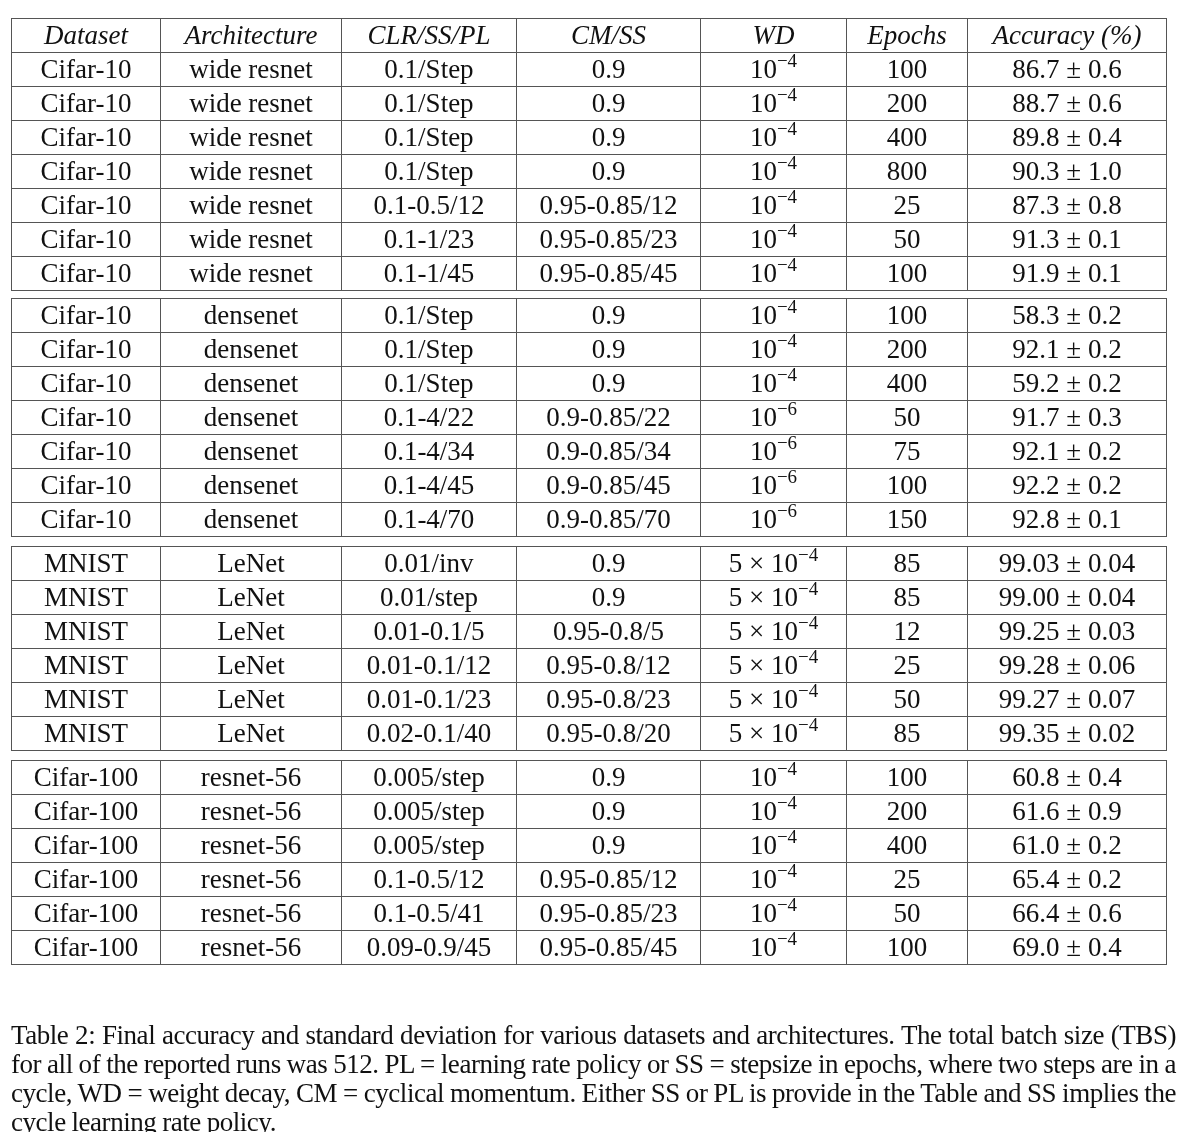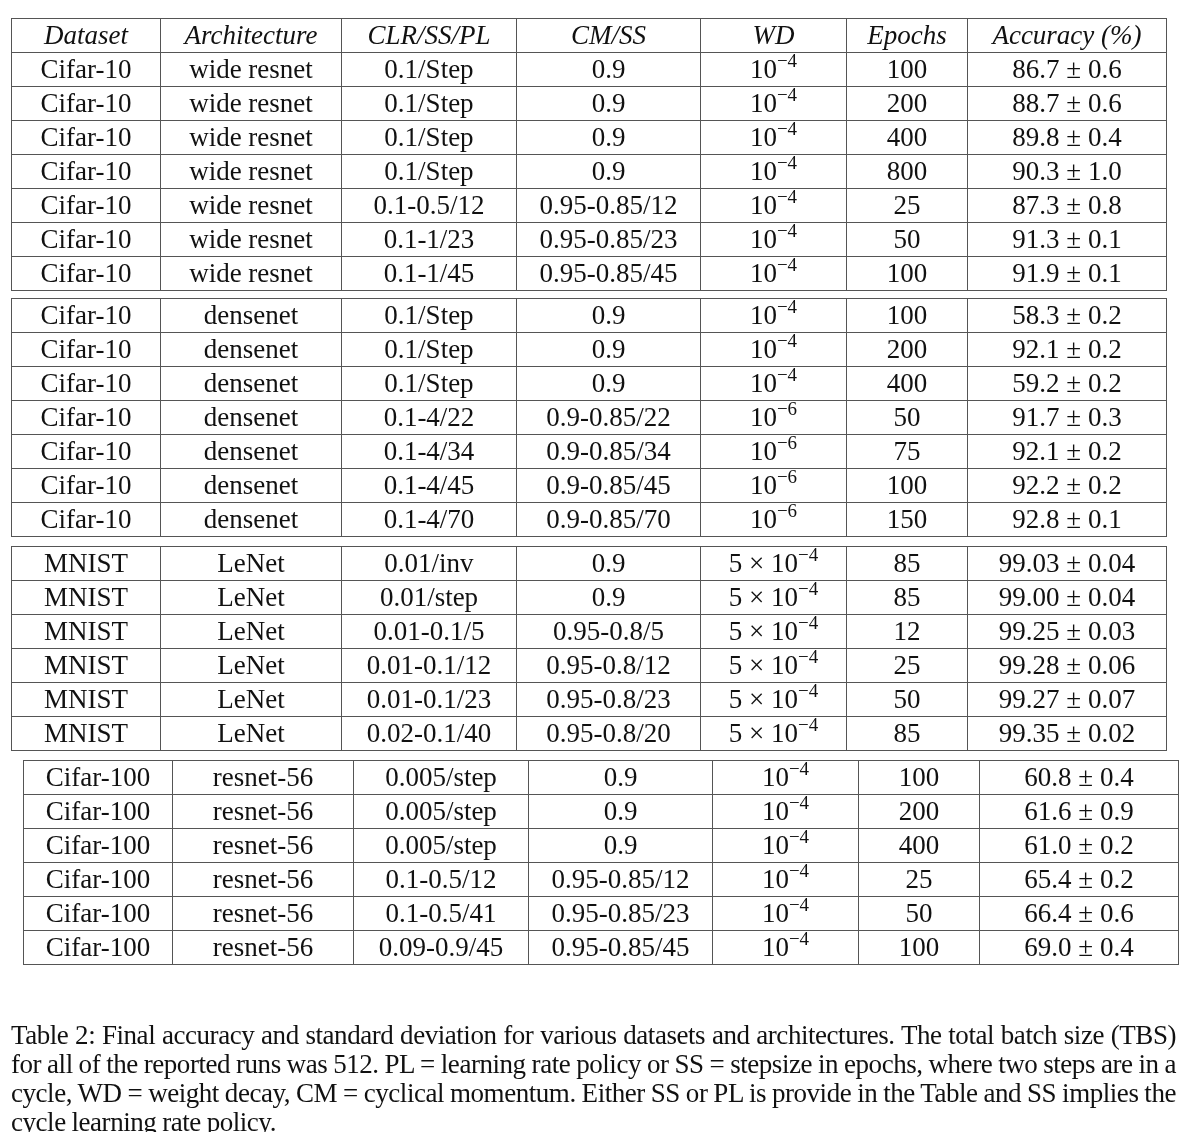--- a/index.html
+++ b/index.html
@@ -52,21 +52,21 @@
     col.c6 { width: 121px; }
     col.c7 { width: 199px; }
     .wd sup {
       font-size: 19px;
       vertical-align: 11px;
       line-height: 0;
     }
     #blk1 { top: 18px; }
     #blk2 { top: 298px; }
     #blk3 { top: 546px; }
-    #blk4 { top: 760px; margin-left: 12px; }
+    #blk4 { top: 760px; }
     .caption {
       position: absolute;
       left: 11px;
       top: 994px;
       width: 1165px;
       font-size: 27px;
       line-height: 29px;
       text-align: justify;
       text-align-last: left;
       letter-spacing: -0.45px;

